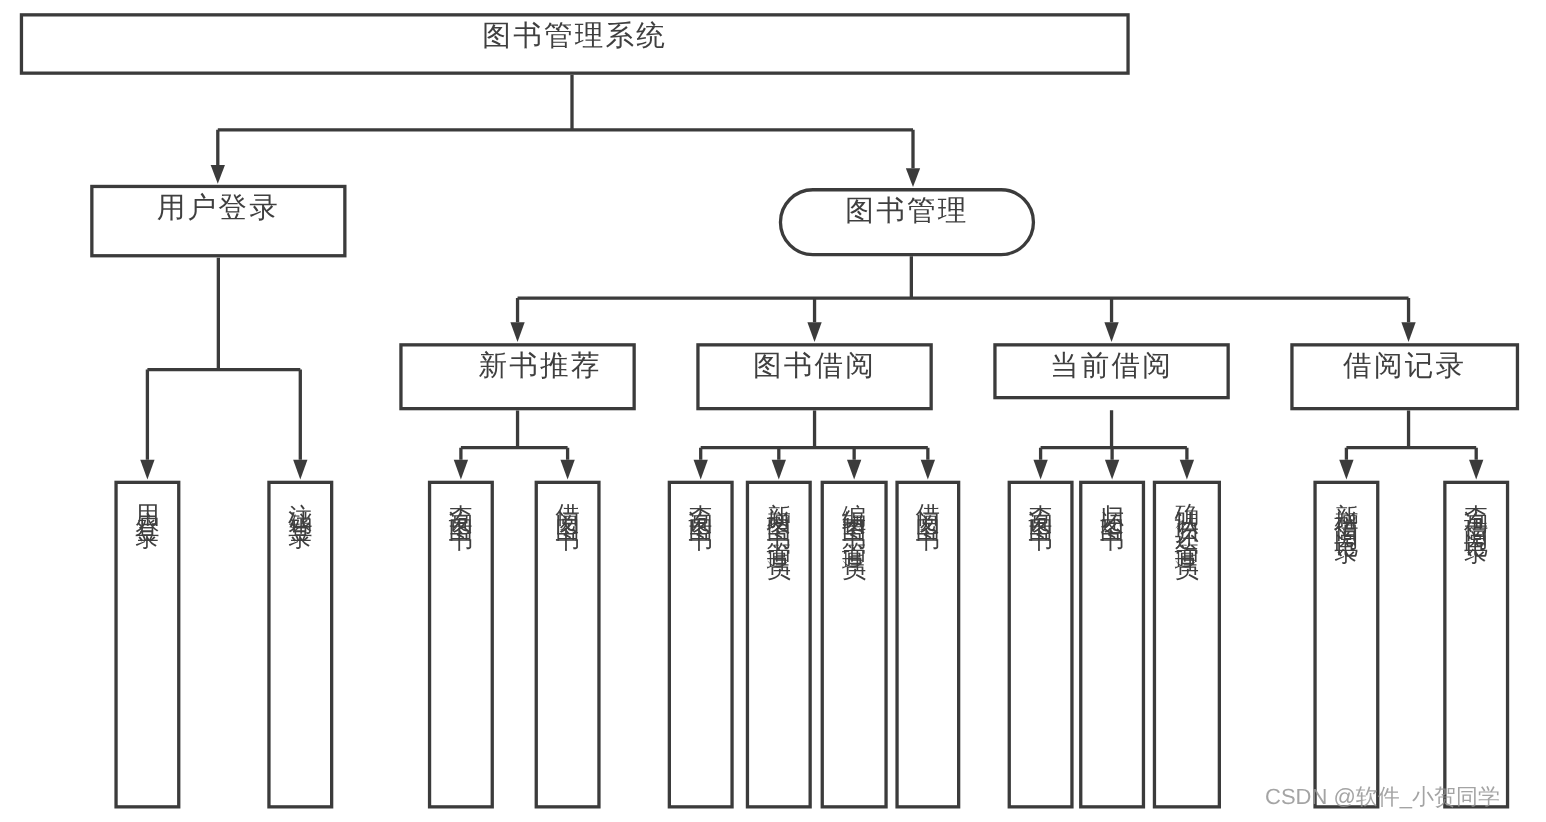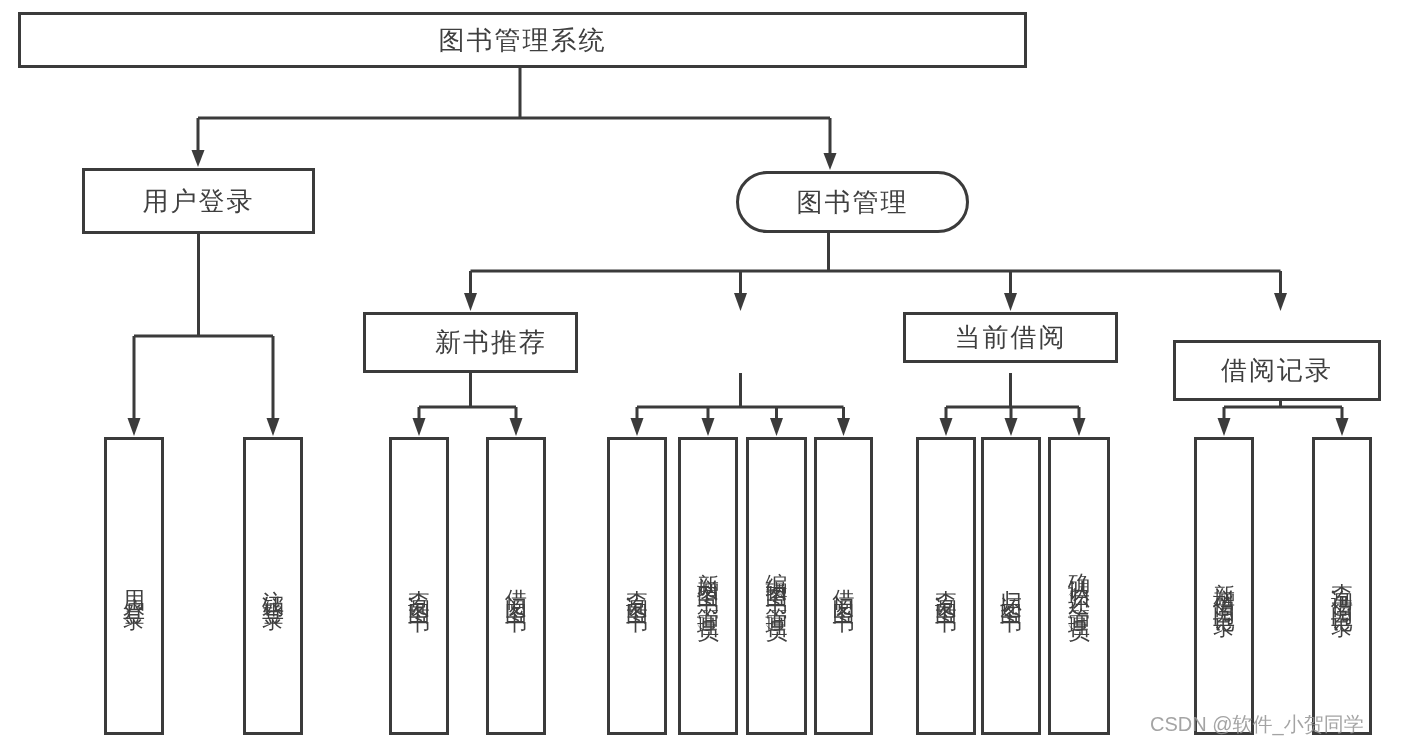--- a/index.html
+++ b/index.html
@@ -22,21 +22,20 @@
     width: 1405px;
     height: 747px;
     pointer-events: none;
   }
   .box {
     position: absolute;
     box-sizing: border-box;
     background: #ffffff;
     border: 3px solid #3b3b3b;
     display: flex;
-    align-items: center;
     justify-content: center;
     color: #3f3f3f;
   }
   .box.h span {
     font-size: 26px;
     letter-spacing: 2px;
     white-space: nowrap;
   }
   .box.v span {
     writing-mode: vertical-rl;
@@ -109,31 +108,34 @@
     </g>
   </svg>
 
   <div class="box h" style="left:18px; top:12px; width:1009px; height:56px;">
     <span>图书管理系统</span>
   </div>
 
   <div class="box h" style="left:82px; top:168px; width:233px; height:66px;">
     <span>用户登录</span>
   </div>
-  <div class="box h" style="left:736px; top:171px; width:233px; height:62px;border-radius:31px;">
+  <div class="box h" style="left:708px; top:171px; width:233px; height:62px;border-radius:31px;">
     <span>图书管理</span>
   </div>
 
   <div class="box h" style="left:363px; top:312px; width:215px; height:61px;padding-left:41px;">
     <span>新书推荐</span>
   </div>
+  <div class="box h" style="left:633px; top:312px; width:215px; height:61px;">
+    <span>图书借阅</span>
+  </div>
   <div class="box h" style="left:903px; top:312px; width:215px; height:51px;">
     <span>当前借阅</span>
   </div>
-  <div class="box h" style="left:1173px; top:312px; width:208px; height:61px;margin-top:28px;">
+  <div class="box h" style="left:1173px; top:312px; width:208px; height:61px;">
     <span>借阅记录</span>
   </div>
 
   <div class="box v" style="left:104px; top:437px; width:60px; height:298px;">
     <span>用户登录</span>
   </div>
   <div class="box v" style="left:243px; top:437px; width:60px; height:298px;">
     <span>注销登录</span>
   </div>
 

